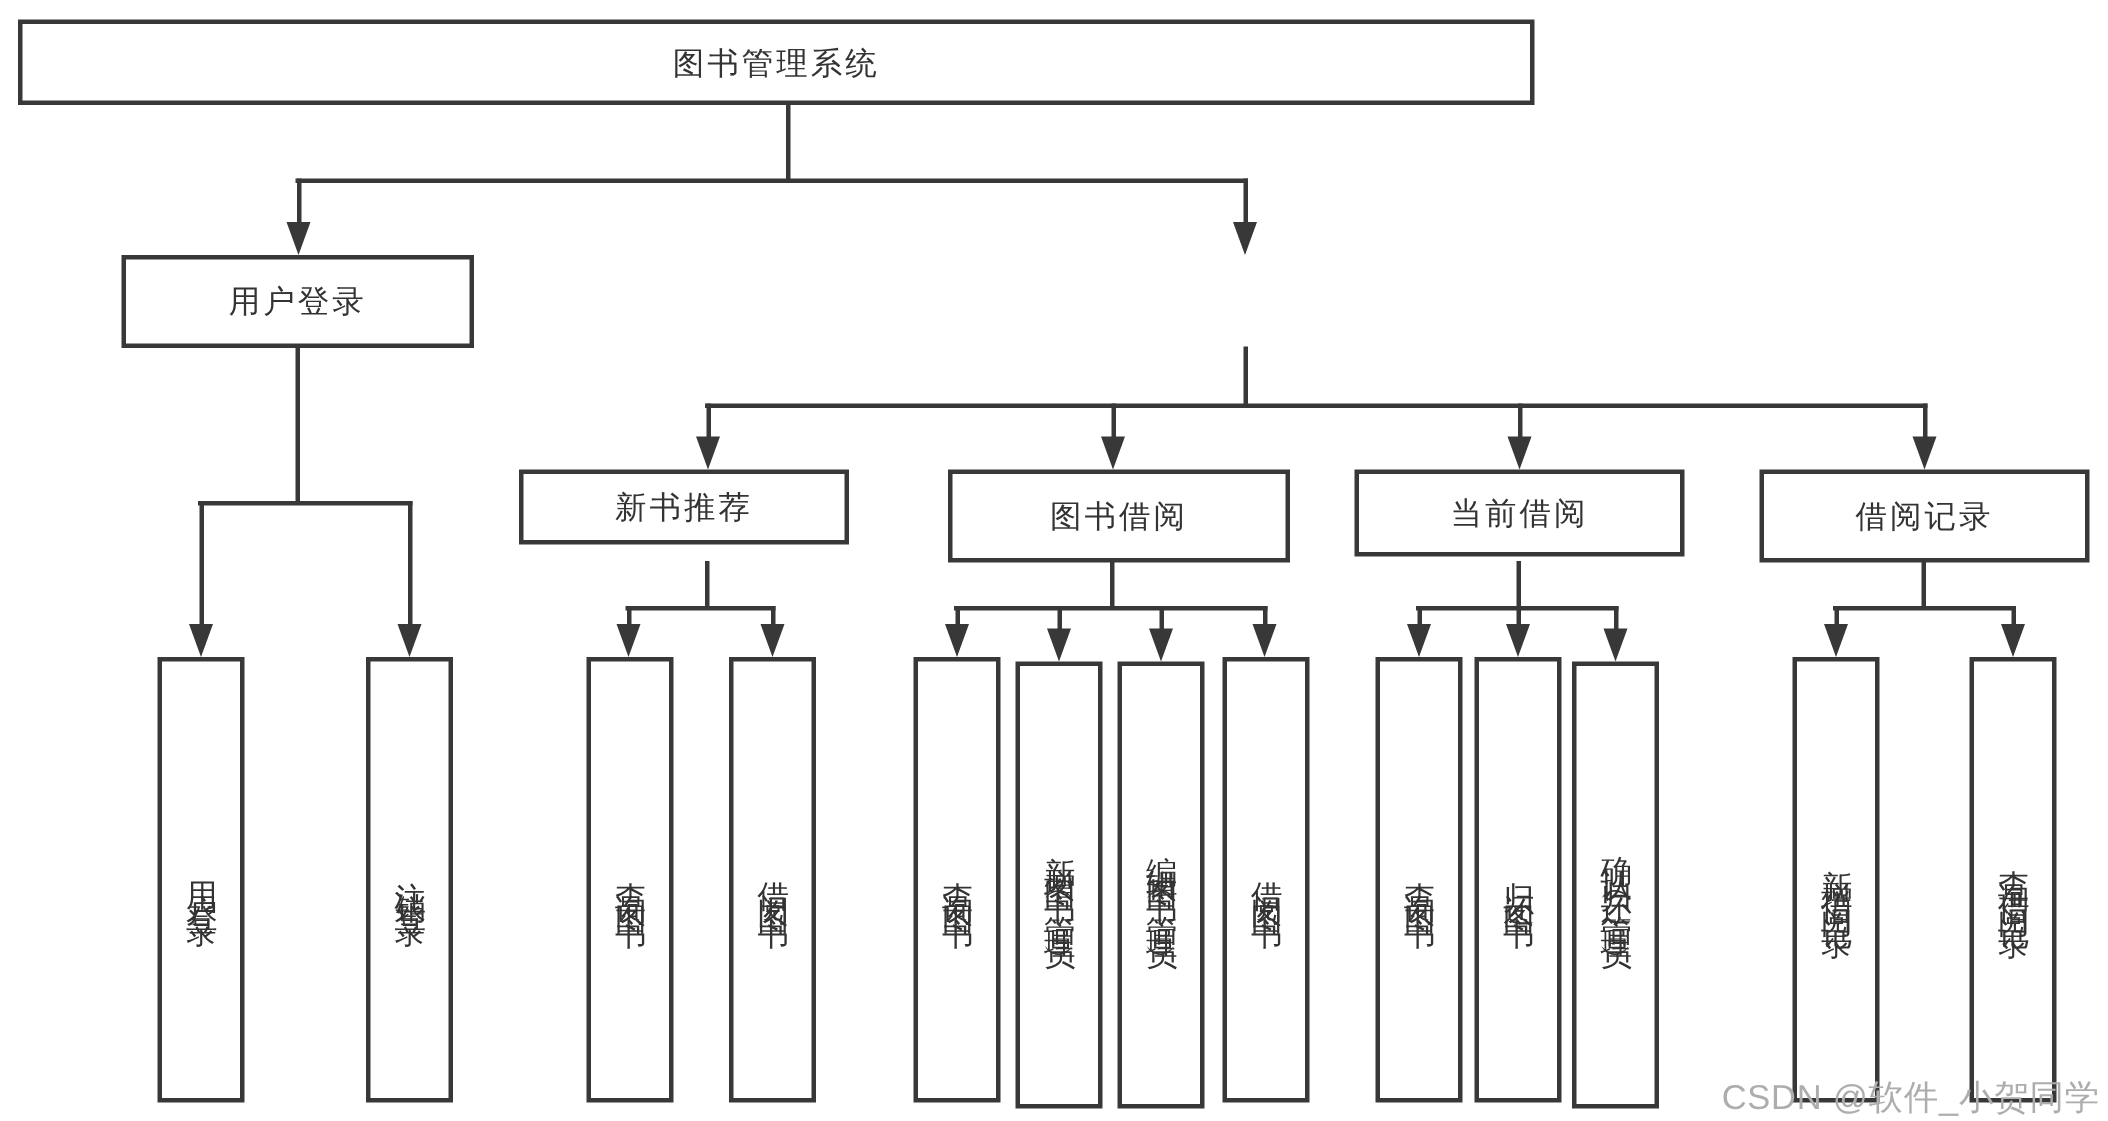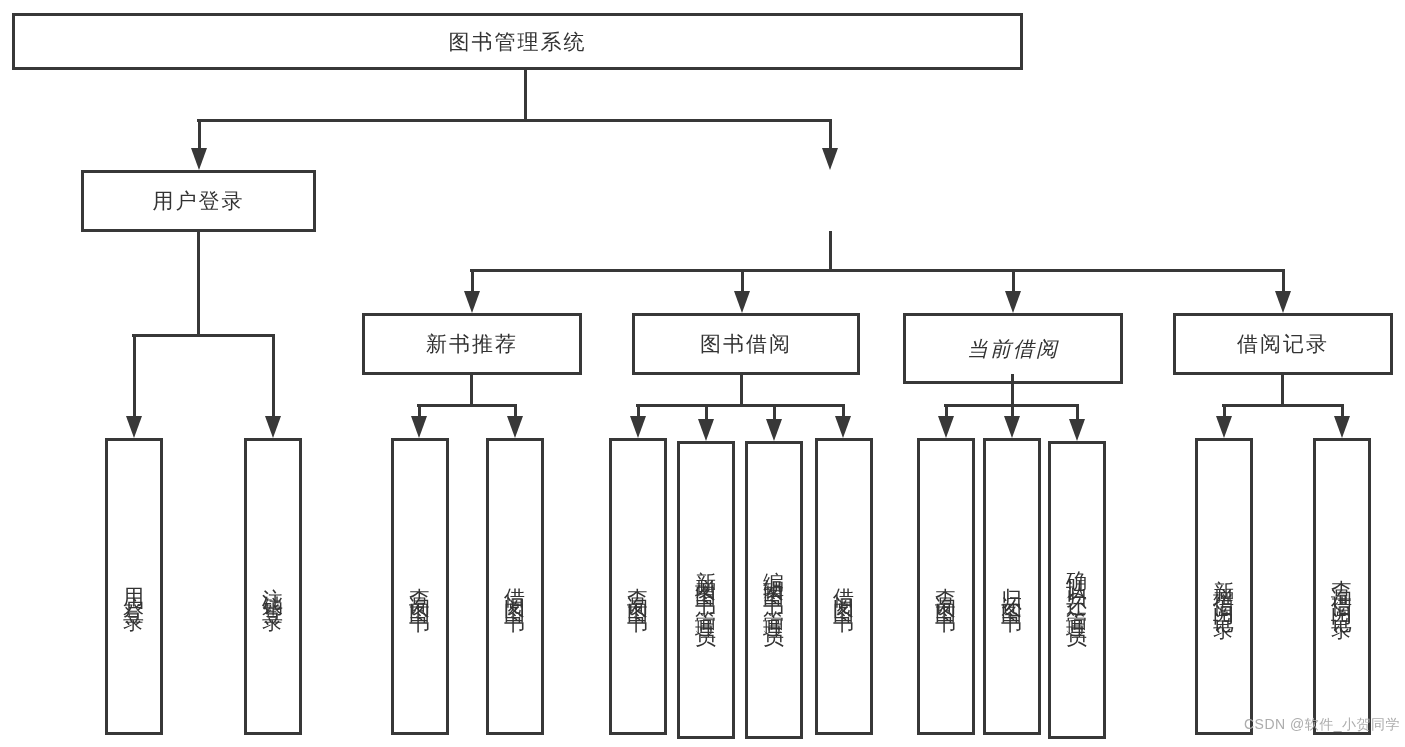--- a/index.html
+++ b/index.html
@@ -49,41 +49,41 @@
   }
   .ar::after{
     content:"";position:absolute;left:0;bottom:0;width:0;height:0;
     border-left:8px solid transparent;border-right:8px solid transparent;
     border-top:22px solid var(--line);
   }
   
   .b-root{left:12px;top:13px;width:1011px;height:57px;}
   .b-ul{left:81px;top:170px;width:235px;height:62px;}
   .b-bm{left:713px;top:170px;width:234px;height:62px;}
-  .b-nb{left:362px;top:313px;width:220px;height:62px;}
+  .b-nb{left:346px;top:313px;width:220px;height:50px;}
   .b-bb{left:632px;top:313px;width:228px;height:62px;}
-  .b-cb{left:903px;top:313px;width:220px;height:71px;font-style:italic;}
+  .b-cb{left:903px;top:313px;width:220px;height:58px;}
   .b-br{left:1173px;top:313px;width:220px;height:62px;}
   .f-ul1{left:105px;top:438px;width:58px;height:297px;}
   .f-ul2{left:244px;top:438px;width:58px;height:297px;}
   .f-nb1{left:391px;top:438px;width:58px;height:297px;}
   .f-nb2{left:486px;top:438px;width:58px;height:297px;}
   .f-bb1{left:609px;top:438px;width:58px;height:297px;}
   .f-bb2{left:677px;top:441px;width:58px;height:298px;}
   .f-bb3{left:745px;top:441px;width:58px;height:298px;}
   .f-bb4{left:815px;top:438px;width:58px;height:297px;}
   .f-cb1{left:917px;top:438px;width:58px;height:297px;}
   .f-cb2{left:983px;top:438px;width:58px;height:297px;}
   .f-cb3{left:1048px;top:441px;width:58px;height:298px;}
   .f-br1{left:1195px;top:438px;width:58px;height:297px;}
   .f-br2{left:1313px;top:438px;width:58px;height:297px;}
   .wm{
     position:absolute;top:716px;right:5px;
     color:var(--watermark);
-    font-size:14px;
+    font-size:23px;
     letter-spacing:0.5px;
     white-space:nowrap;
   }
 </style>
 </head>
 <body>
 
 <div class="canvas">
 
   <div class="box hbox b-root">图书管理系统</div>

